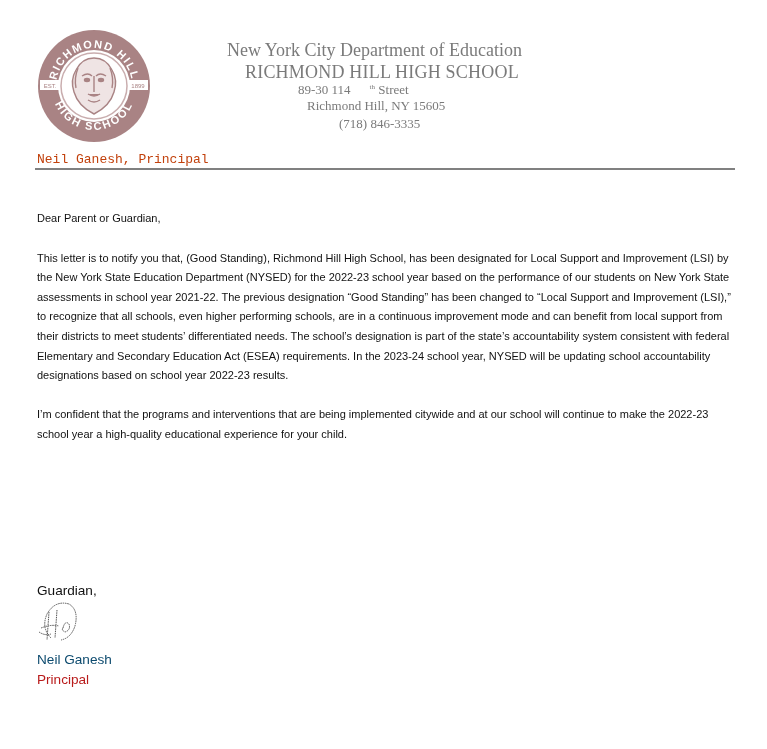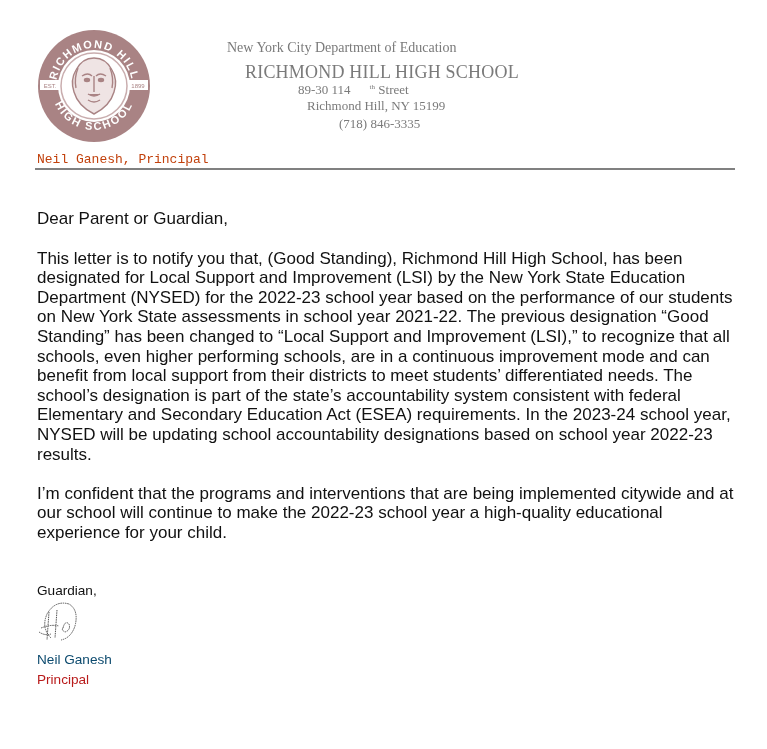--- a/index.html
+++ b/index.html
@@ -19,21 +19,21 @@
       top: 28px;
       width: 116px;
       height: 116px;
     }
     .letterhead {
       position: absolute;
       font-family: "Liberation Serif", serif;
       color: #7a7a7a;
       white-space: nowrap;
     }
-    .lh-dept { left: 227px; top: 40px; font-size: 14px; }
+    .lh-dept { left: 227px; top: 40px; font-size: 18px; }
     .lh-school { left: 245px; top: 62px; font-size: 18px; letter-spacing: 0.2px; }
     .lh-street { left: 298px; top: 82px; font-size: 13px; }
     .lh-street sup { font-size: 7px; vertical-align: super; line-height: 0; margin-left: 19px; }
     .lh-city { left: 307px; top: 98px; font-size: 13px; }
     .lh-phone { left: 339px; top: 116px; font-size: 13px; text-align: center; }
     .lh-principal {
       position: absolute;
       left: 37px;
       top: 152px;
       font-family: Liberation Mono, monospace;
@@ -47,21 +47,21 @@
       width: 700px;
       height: 2px;
       background: #808080;
     }
     .letter {
       position: absolute;
       left: 37px;
       top: 209px;
       width: 700px;
       font-family: "Liberation Sans", sans-serif;
-      font-size: 17px;
+      font-size: 11px;
       line-height: 19.6px;
       color: #111111;
     }
     .letter p {
       margin: 0 0 19.6px 0;
     }
     .letter p.salutation { margin-bottom: 20px; }
     .signature {
       position: absolute;
       left: 37px;
@@ -128,21 +128,21 @@
     <path d="M 58 48 L 58 64"></path>
     <path d="M 52 66 Q 58 70 64 66" fill="#a98384"></path>
     <path d="M 52 72 Q 58 76 64 72"></path>
     <path d="M 42 40 Q 38 50 40 60 M 74 40 Q 78 50 76 60"></path>
   </g>
 </svg>
 
 <div class="letterhead lh-dept">New York City Department of Education</div>
 <div class="letterhead lh-school">RICHMOND HILL HIGH SCHOOL</div>
 <div class="letterhead lh-street"><span>89-30 114</span><sup>th</sup><span> Street</span></div>
-<div class="letterhead lh-city">Richmond Hill, NY 15199</div>
+<div class="letterhead lh-city">Richmond Hill, NY 15605</div>
 <div class="letterhead lh-phone">(718) 846-3335</div>
 <div class="lh-principal">Neil Ganesh, Principal</div>
 <div class="divider"></div>
 
 <div class="letter">
   <p class="salutation">Dear Parent or Guardian,</p>
   <p>This letter is to notify you that, (Good Standing), Richmond Hill High School, has been designated for Local Support and Improvement (LSI) by the New York State Education Department (NYSED) for the 2022-23 school year based on the performance of our students on New York State assessments in school year 2021-22. The previous designation “Good Standing” has been changed to “Local Support and Improvement (LSI),” to recognize that all schools, even higher performing schools, are in a continuous improvement mode and can benefit from local support from their districts to meet students’ differentiated needs. The school’s designation is part of the state’s accountability system consistent with federal Elementary and Secondary Education Act (ESEA) requirements. In the 2023-24 school year, NYSED will be updating school accountability designations based on school year 2022-23 results.</p>
   <p>I’m confident that the programs and interventions that are being implemented citywide and at our school will continue to make the 2022-23 school year a high-quality educational experience for your child.</p>
 </div>
 

